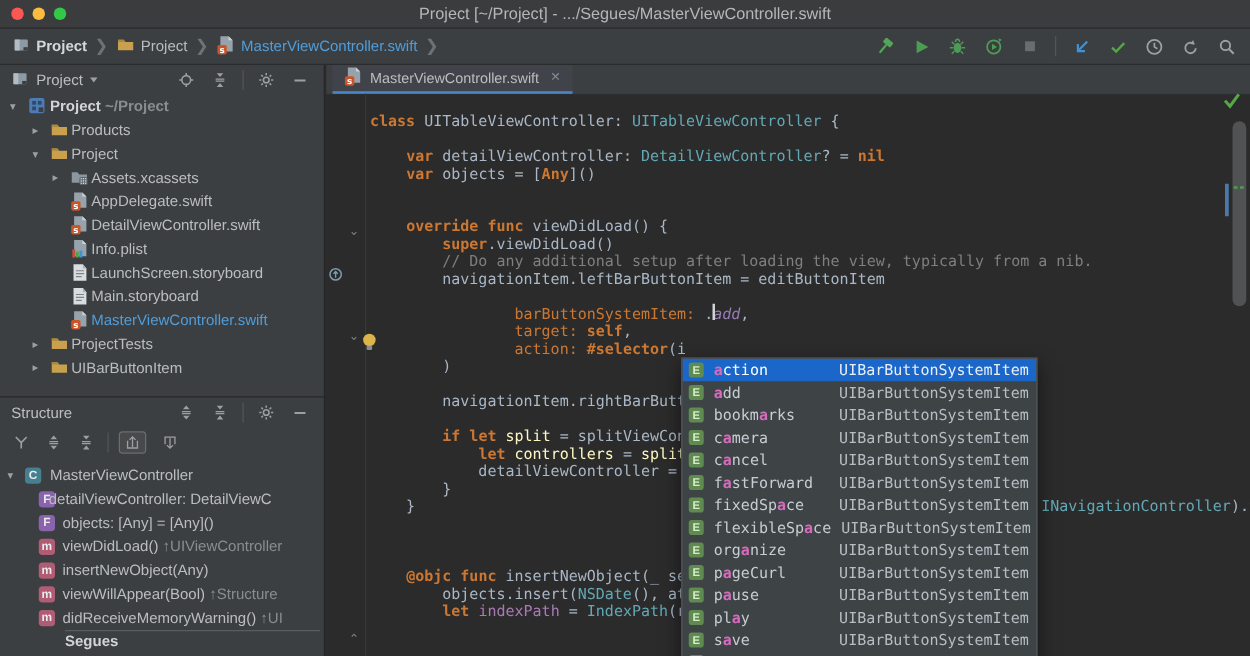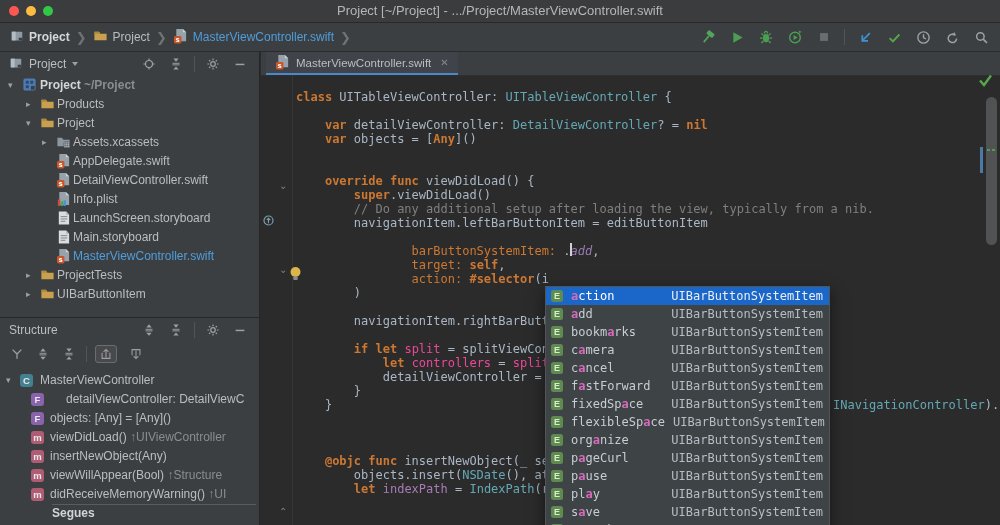--- a/index.html
+++ b/index.html
@@ -48,21 +48,21 @@
   .tab{position:absolute;left:5px;top:0;height:23px;background:#40444a;display:flex;align-items:center;gap:6px;
        padding:0 9px;border-bottom:2.5px solid #4a88c7;font-size:11.5px;color:#bcbec0;box-sizing:border-box}
   .tabclose{color:#868a8d;font-size:10px;margin-left:3px}
   #gutter{position:absolute;left:0;top:23px;width:31px;bottom:0;border-right:1px solid #353739}
   .gmark{position:absolute;color:#7e8183;font-size:10px;line-height:10px;font-family:"DejaVu Sans",sans-serif}
   #code{position:absolute;left:32px;top:24px;right:0;bottom:0;padding-left:3px;
         font-family:"DejaVu Sans Mono","Liberation Mono",monospace;font-size:12px}
   .cl{height:14px;line-height:14px;white-space:pre}
   .tk-kw{color:#cc7832}.tk-kwb{color:#cc7832;font-weight:bold}
   .tk-def{color:#a9b7c6}.tk-type{color:#63a8b5}.tk-cmt{color:#7f7f7f}
-  .tk-olive{color:#aab559}.tk-green{color:#ec4899}.tk-purple{color:#a87bb5}
+  .tk-olive{color:#aab559}.tk-green{color:#fef9c3}.tk-purple{color:#a87bb5}
   .tk-enum{color:#9a7cb5;font-style:italic}
   .caret{position:relative;display:inline-block;width:0}
   .caret::after{content:"";position:absolute;left:-0.5px;top:-12px;width:1.5px;height:13px;background:#d0d2d4}
   #fragment{position:absolute;left:833px;top:398px;height:14px;line-height:14px;white-space:pre;
             font-family:"DejaVu Sans Mono","Liberation Mono",monospace;font-size:12px}
   
   #popup{position:absolute;left:545px;top:286px;width:285px;height:258px;background:#3e4346;border:1px solid #50555a;
          box-shadow:0 5px 14px rgba(0,0,0,.5);z-index:6;overflow:hidden;box-sizing:border-box}
   .prow{position:relative;height:18px;display:flex;align-items:center;padding:0 6px 0 5px;gap:8px;
         font-family:"DejaVu Sans Mono","Liberation Mono",monospace;font-size:12px;color:#c6cdd3;white-space:pre}
@@ -79,21 +79,21 @@
 </style>
 </head>
 <body>
 
 <div id="titlebar">
   <div class="lights">
     <div class="light" style="background:#fc5753"></div>
     <div class="light" style="background:#fdbc40"></div>
     <div class="light" style="background:#33c748"></div>
   </div>
-  <span>Project [~/Project] - .../Project/MasterViewController.swift</span>
+  <span>Project [~/Project] - .../Segues/MasterViewController.swift</span>
 </div>
 
 <div id="toolbar">
   <div class="crumbs">
     <span class="crumb bold">
       <span class="ticn" id="bc-icon-0"><svg width="14" height="14" viewBox="0 0 16 16">
             <rect x="2" y="3" width="12" height="10" rx="1" fill="#8d99a3"></rect>
             <rect x="2" y="3" width="4.5" height="10" fill="#b3bcc3"></rect>
             <rect x="10" y="10" width="4" height="3" fill="#3c3f41"></rect>
           </svg></span>
@@ -397,21 +397,21 @@
       </span>
     </div>
   <div id="structtree" style="position:absolute;top:319px;left:0;right:1px">
       <div class="trow">
         <span class="chev" style="left:6px">▾</span>
         <span class="s-icn" style="left:20px;position:absolute;top:3px;background:#44808f">C</span>
         <span class="tlabel" style="left:40px">MasterViewController</span>
       </div>
       <div class="trow">
         <span class="s-icn" style="left:31px;position:absolute;top:3px;background:#8a63ad">F</span>
-        <span class="tlabel" style="left:66px">detailViewController: DetailViewC</span>
+        <span class="tlabel" style="left:39px">detailViewController: DetailViewC</span>
       </div>
       <div class="trow">
         <span class="s-icn" style="left:31px;position:absolute;top:3px;background:#8a63ad">F</span>
         <span class="tlabel" style="left:50px">objects: [Any] = [Any]()</span>
       </div>
       <div class="trow">
         <span class="s-icn" style="left:31px;position:absolute;top:3px;background:#b05c74">m</span>
         <span class="tlabel" style="left:50px">viewDidLoad()<span class="tsuffix"> ↑UIViewController</span></span>
       </div>
       <div class="trow">

